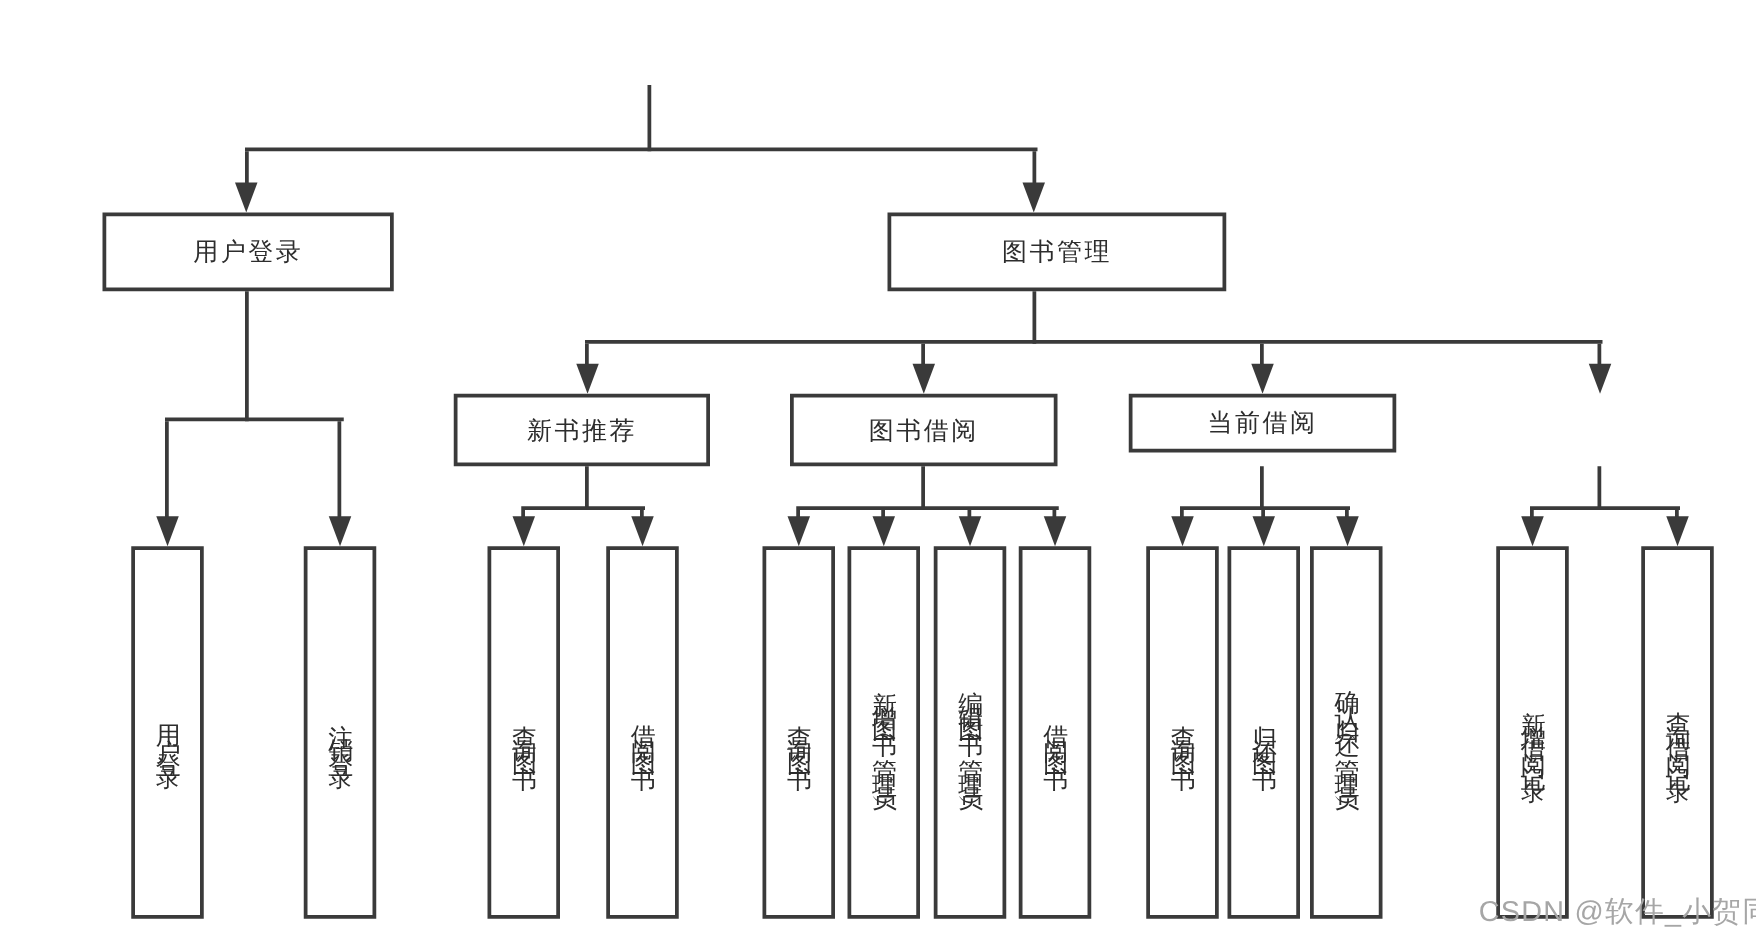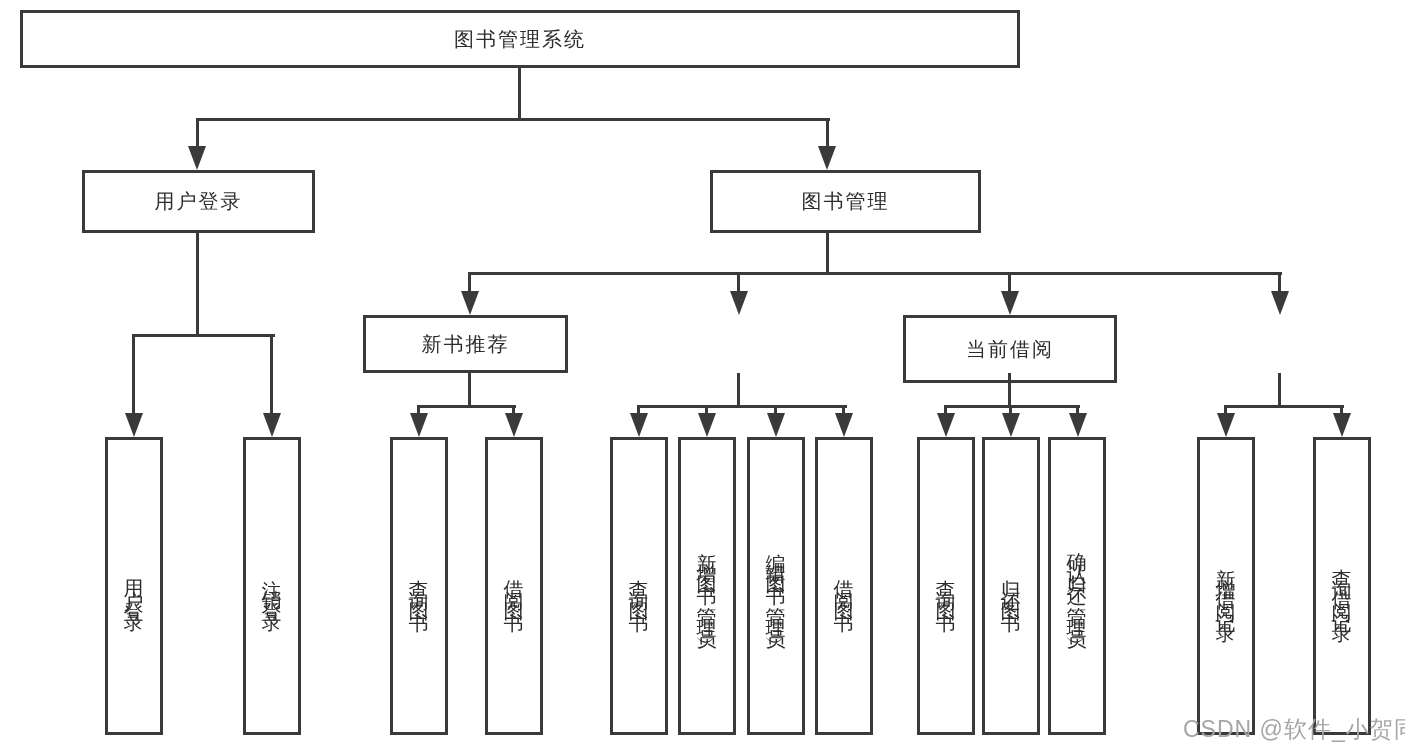--- a/index.html
+++ b/index.html
@@ -27,23 +27,20 @@
   .watermark{
     position:absolute;left:1183px;top:714px;z-index:5;
     color:#a6a6a6;font-size:23px;letter-spacing:1px;white-space:nowrap;
   }
 </style>
 </head>
 <body>
 
 <div class="canvas">
 
-  <div class="box" style="left:20px;top:10px;width:1000px;height:58px">
-    <span class="lbl">图书管理系统</span>
-  </div>
 
   <div class="vl" style="left:518px;top:68px;height:53px"></div>
   <div class="hl" style="left:196px;top:118px;width:634px"></div>
   <div class="vl" style="left:196px;top:121px;height:28px"></div>
   <div class="ar" style="left:188px;top:146px"></div>
   <div class="vl" style="left:826px;top:121px;height:28px"></div>
   <div class="ar" style="left:818px;top:146px"></div>
 
   <div class="box" style="left:82px;top:170px;width:233px;height:63px">
     <span class="lbl">用户登录</span>
@@ -66,21 +63,24 @@
   <div class="vl" style="left:737px;top:275px;height:18px"></div>
   <div class="ar" style="left:730px;top:291px"></div>
   <div class="vl" style="left:1008px;top:275px;height:18px"></div>
   <div class="ar" style="left:1001px;top:291px"></div>
   <div class="vl" style="left:1278px;top:275px;height:18px"></div>
   <div class="ar" style="left:1271px;top:291px"></div>
 
   <div class="box" style="left:363px;top:315px;width:205px;height:58px">
     <span class="lbl">新书推荐</span>
   </div>
-  <div class="box" style="left:903px;top:315px;width:214px;height:68px">
+  <div class="box" style="left:632px;top:315px;width:214px;height:58px">
+    <span class="lbl">图书借阅</span>
+  </div>
+  <div class="box" style="left:903px;top:315px;width:214px;height:47px">
     <span class="lbl">当前借阅</span>
   </div>
 
   <div class="vl" style="left:468px;top:373px;height:35px"></div>
   <div class="hl" style="left:417px;top:405px;width:99px"></div>
   <div class="vl" style="left:417px;top:408px;height:7px"></div>
   <div class="ar" style="left:410px;top:413px"></div>
   <div class="vl" style="left:512px;top:408px;height:7px"></div>
   <div class="ar" style="left:505px;top:413px"></div>
 

